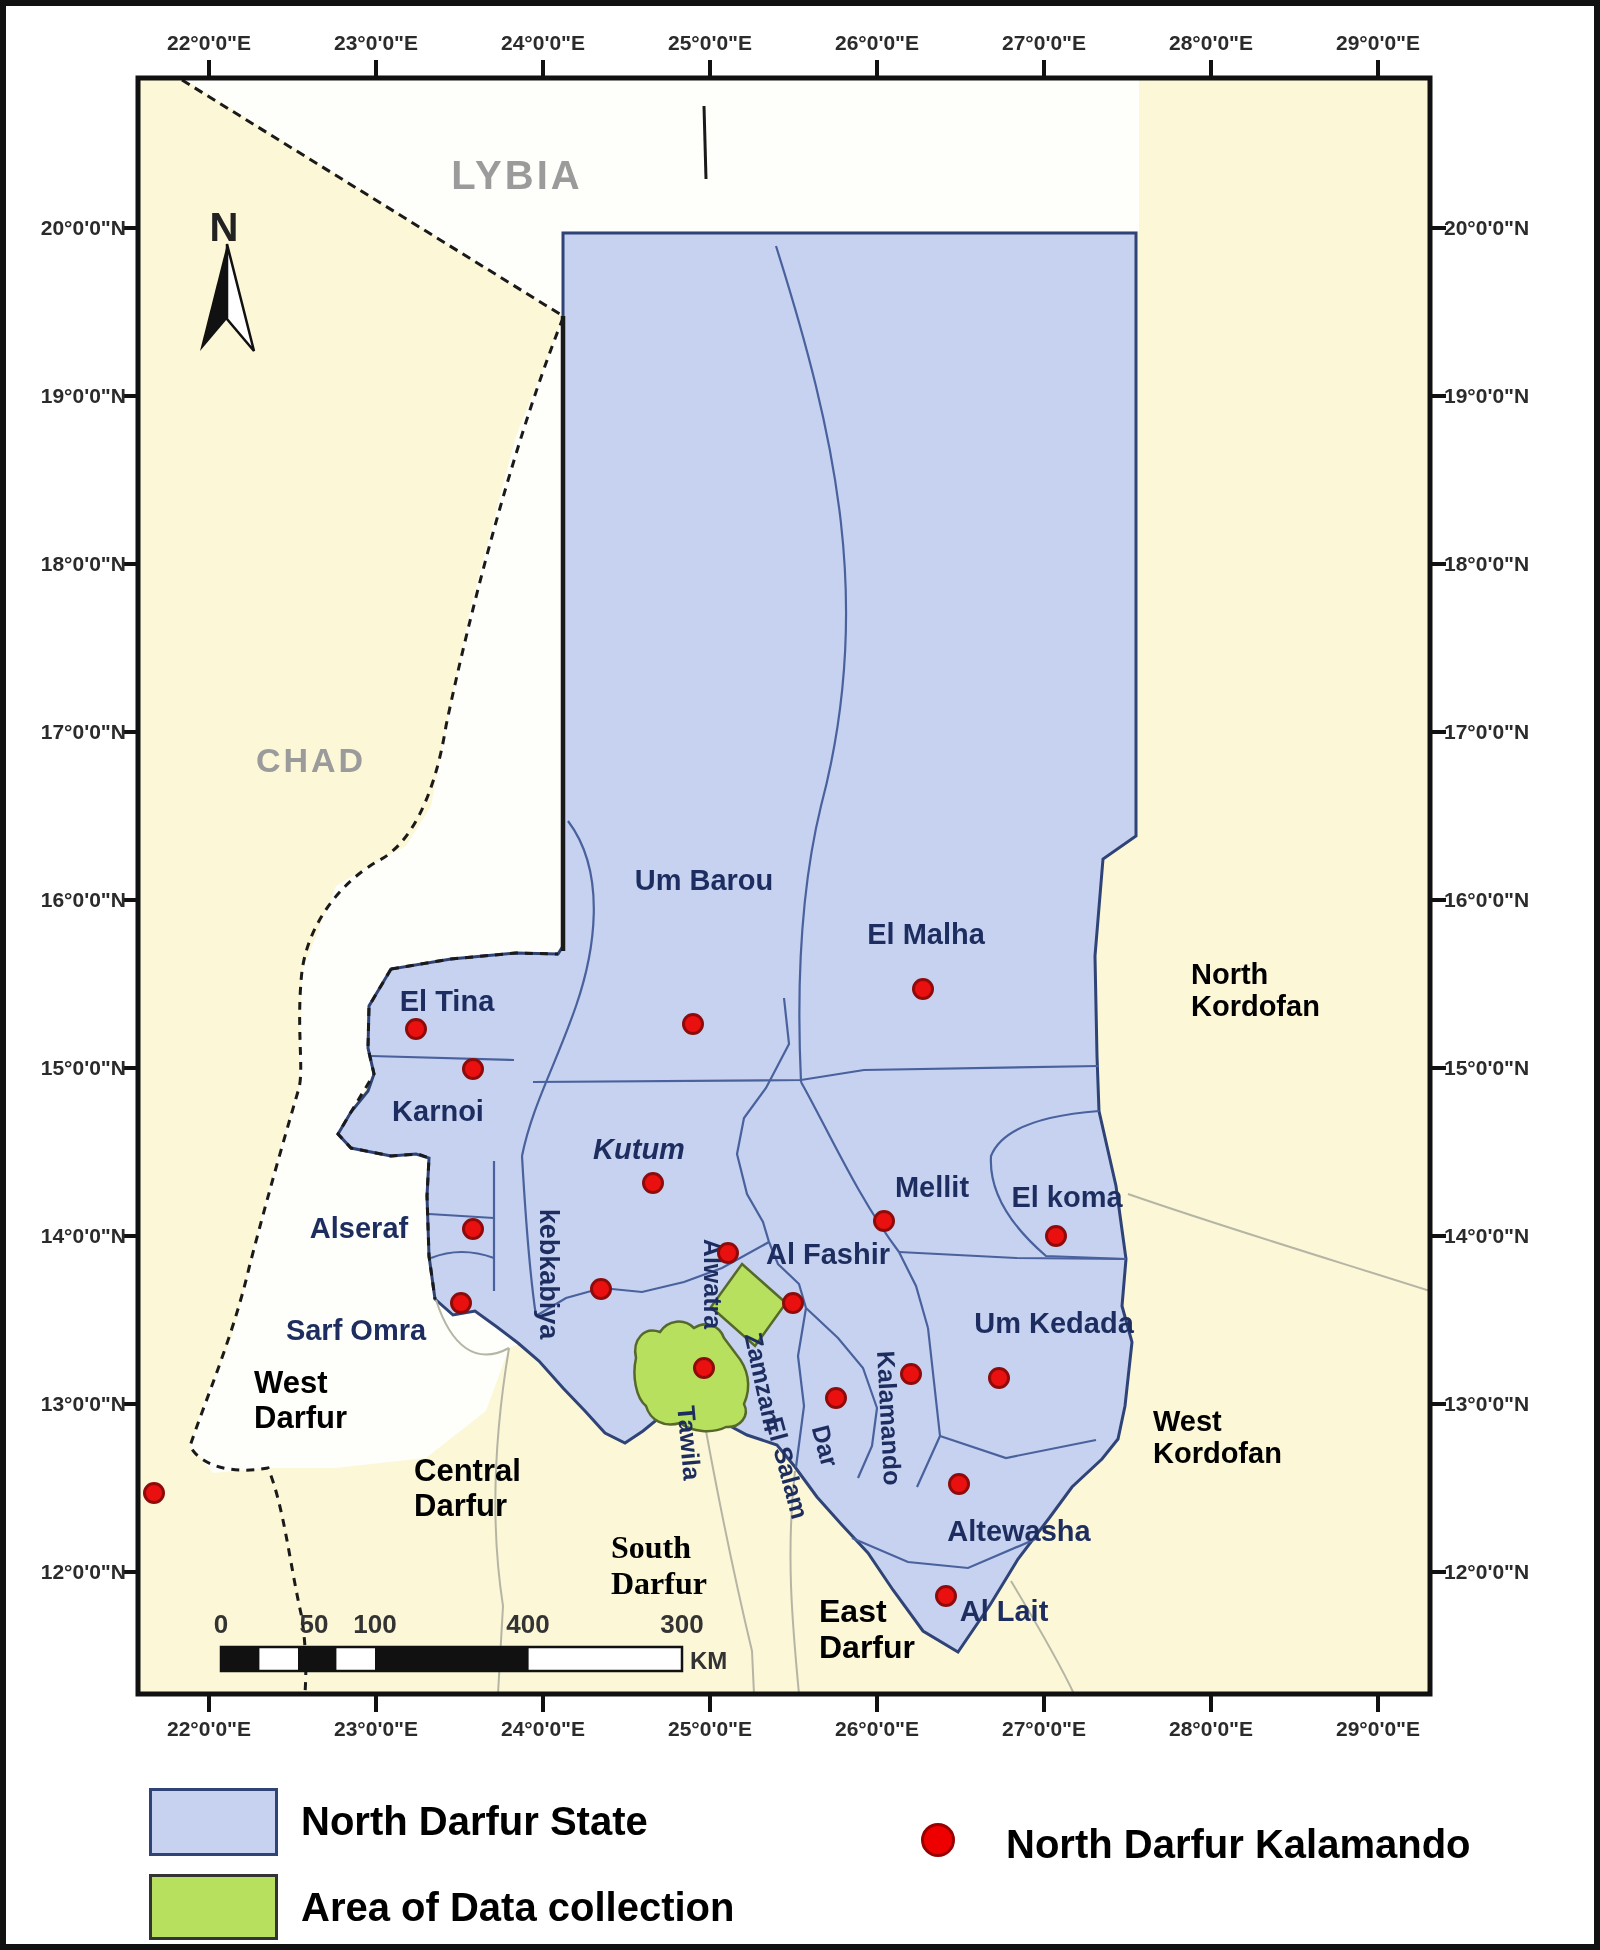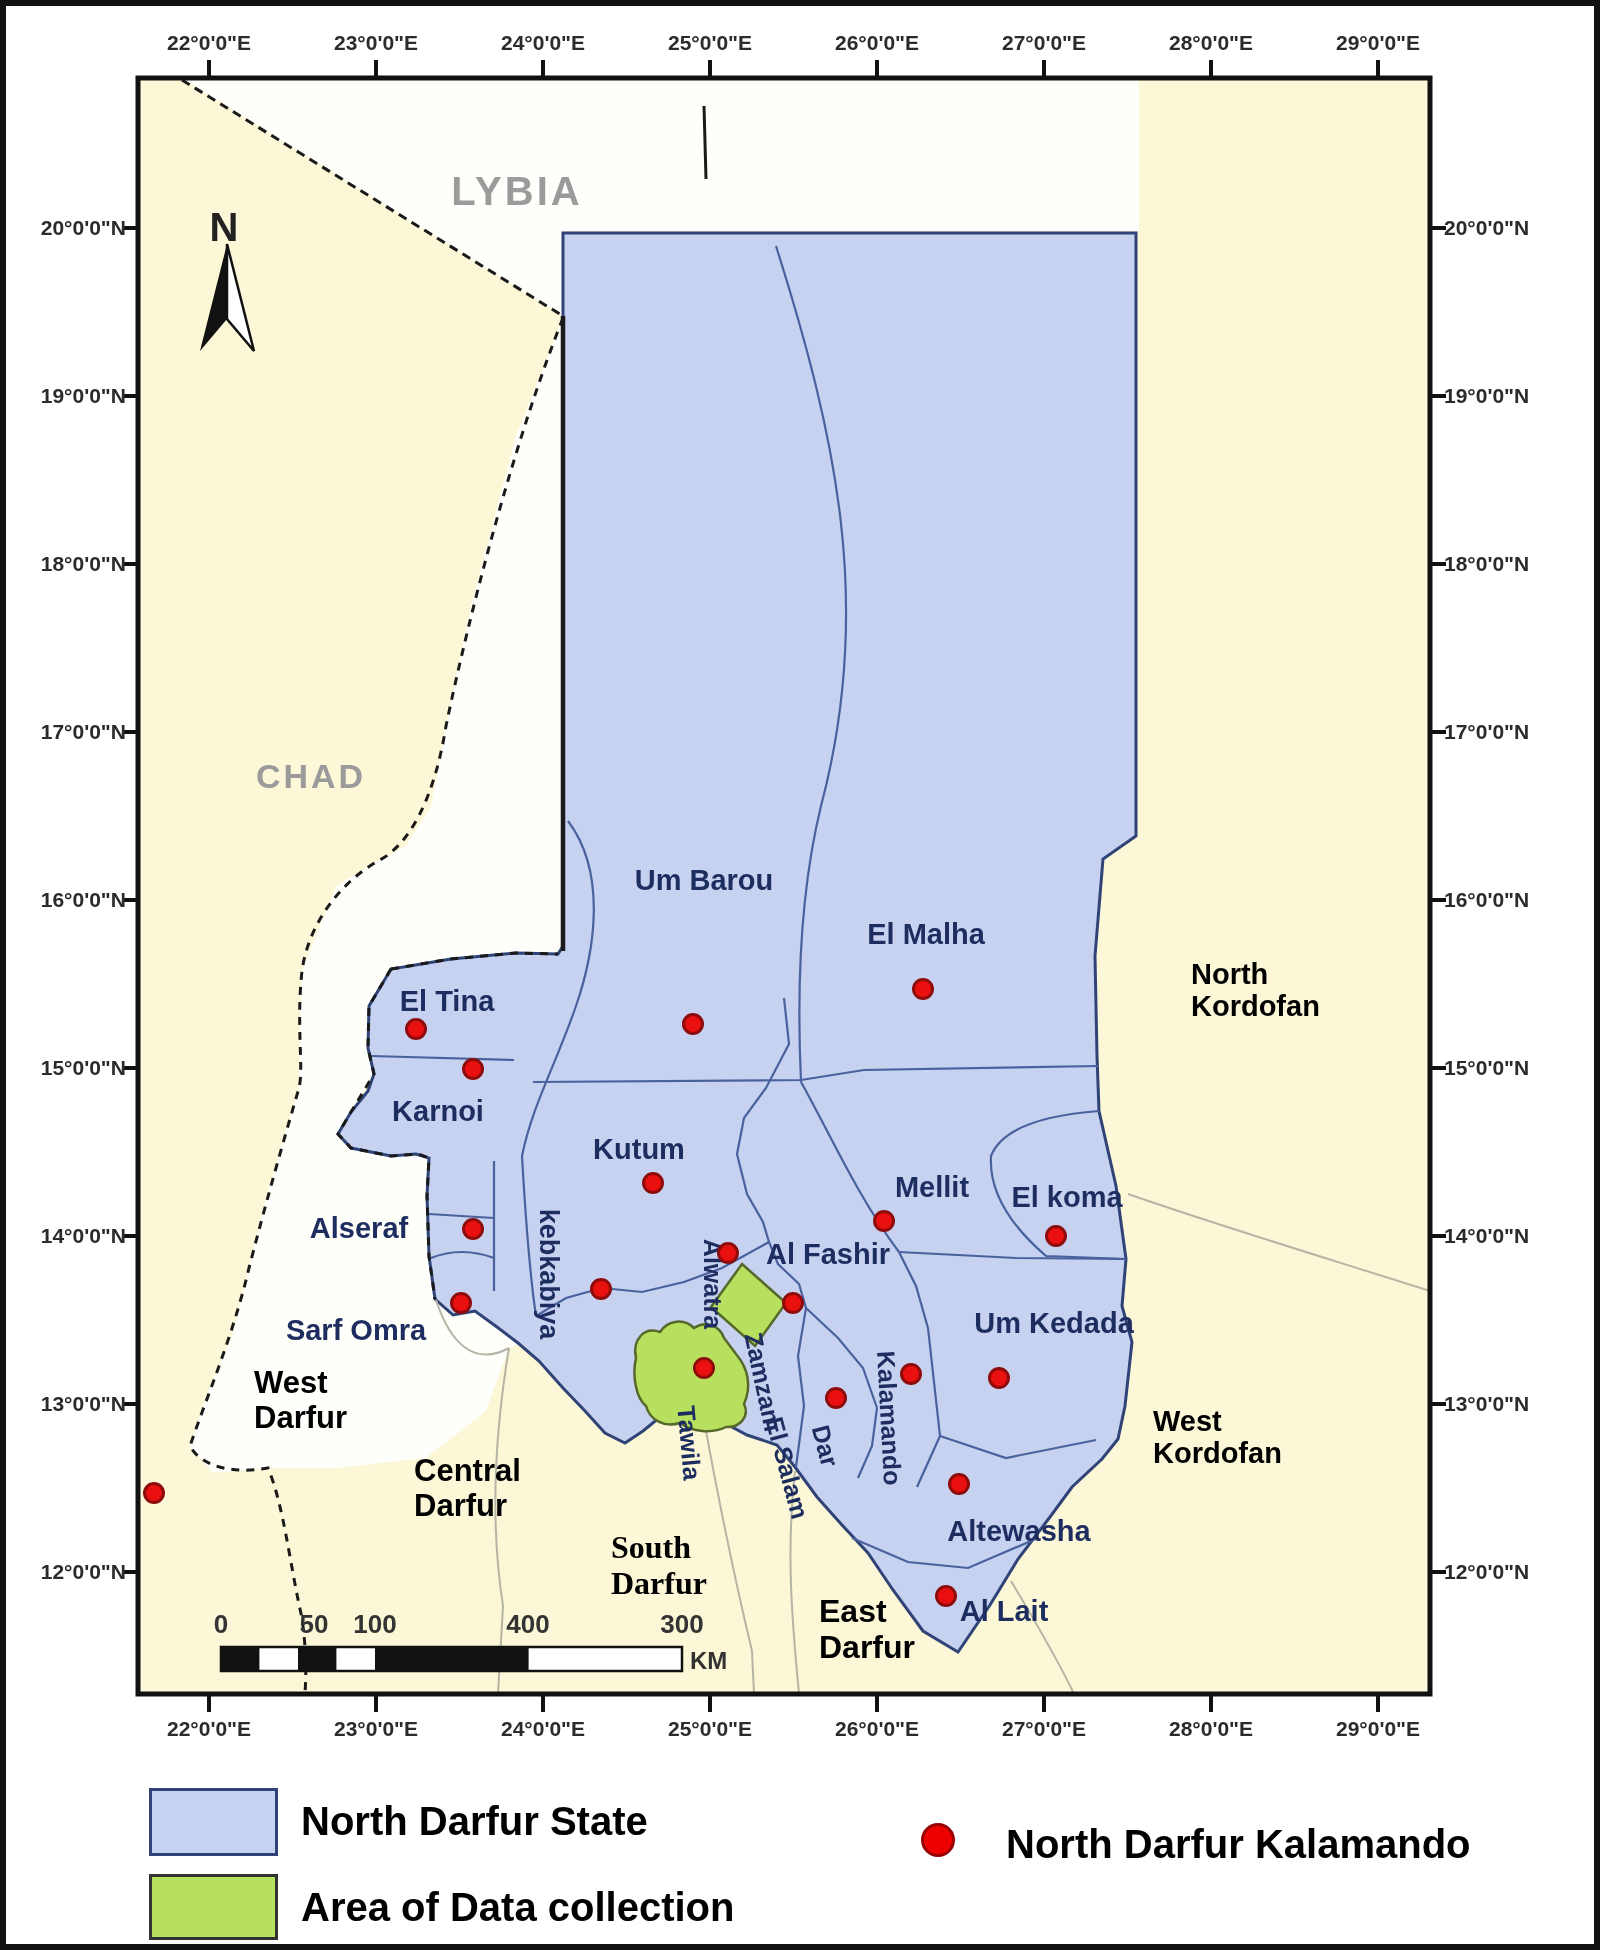--- a/index.html
+++ b/index.html
@@ -7,21 +7,21 @@
         border:6px solid #111;box-sizing:border-box;overflow:hidden;
         font-family:"Liberation Sans", sans-serif;}
   svg.layer{position:absolute;left:0;top:0;}
   .axis-label{position:absolute;transform:translate(-50%,-50%);font-size:21px;font-weight:bold;
               color:#2b2b2b;white-space:nowrap;letter-spacing:0px;}
   .axis-label.side-left{transform:translate(-100%,-50%);}
   .axis-label.side-right{transform:translate(0,-50%);}
   .tick{position:absolute;background:#111;}
   .maplabel{position:absolute;transform:translate(-50%,-50%) rotate(var(--r,0deg));
             font-weight:bold;color:#1d2d5f;white-space:nowrap;}
-  .country{color:#9b9b9b;letter-spacing:3px;margin-top:16px;}
+  .country{color:#9b9b9b;letter-spacing:3px;}
   .region{position:absolute;color:#000000;font-weight:bold;line-height:1.12;white-space:nowrap;}
   .dot{position:absolute;width:22px;height:22px;border-radius:50%;
        background:#ea1010;border:3px solid #8e0b0b;box-sizing:border-box;
        transform:translate(-50%,-50%);}
   .north-n{position:absolute;transform:translate(-50%,-50%);font-size:40px;font-weight:bold;color:#222;}
   .sb-num{position:absolute;transform:translate(-50%,-50%);font-size:26px;font-weight:bold;color:#333;}
   .sb-unit{position:absolute;transform:translate(0,-50%);font-size:24px;font-weight:bold;color:#333;}
   .legend-item-label{position:absolute;transform:translate(0,-50%);font-size:40px;font-weight:bold;color:#000;white-space:nowrap;}
   .swatch{position:absolute;box-sizing:border-box;}
   .legend-dot{position:absolute;width:34px;height:34px;border-radius:50%;
@@ -218,21 +218,21 @@
         <div class="">Darfur</div>
       </div>
       <div class="region" style="left: 813px; top: 1588px; font-size: 32px;">
         <div class="">East</div>
         <div class="">Darfur</div>
       </div>
       <div class="maplabel" style="left: 698px; top: 874px; font-size: 29px; --r: 0deg;">Um Barou</div>
       <div class="maplabel" style="left: 920px; top: 928px; font-size: 29px; --r: 0deg;">El Malha</div>
       <div class="maplabel" style="left: 441px; top: 995px; font-size: 29px; --r: 0deg;">El Tina</div>
       <div class="maplabel" style="left: 432px; top: 1105px; font-size: 29px; --r: 0deg;">Karnoi</div>
-      <div class="maplabel" style="left: 633px; top: 1143px; font-size: 29px; --r: 0deg;">Kutum</div>
+      <div class="maplabel" style="left: 633px; top: 1143px; font-size: 29px; font-style: italic; --r: 0deg;">Kutum</div>
       <div class="maplabel" style="left: 926px; top: 1181px; font-size: 29px; --r: 0deg;">Mellit</div>
       <div class="maplabel" style="left: 1061px; top: 1191px; font-size: 29px; --r: 0deg;">El koma</div>
       <div class="maplabel" style="left: 822px; top: 1248px; font-size: 29px; --r: 0deg;">Al Fashir</div>
       <div class="maplabel" style="left: 353px; top: 1222px; font-size: 29px; --r: 0deg;">Alseraf</div>
       <div class="maplabel" style="left: 350px; top: 1324px; font-size: 29px; --r: 0deg;">Sarf Omra</div>
       <div class="maplabel" style="left: 1048px; top: 1317px; font-size: 29px; --r: 0deg;">Um Kedada</div>
       <div class="maplabel" style="left: 1013px; top: 1525px; font-size: 29px; --r: 0deg;">Altewasha</div>
       <div class="maplabel" style="left: 998px; top: 1605px; font-size: 29px; --r: 0deg;">Al Lait</div>
       <div class="maplabel" style="left: 542px; top: 1268px; font-size: 27px; --r: 90deg;">kebkabiya</div>
       <div class="maplabel" style="left: 706px; top: 1278px; font-size: 25px; --r: 90deg;">Alwatra</div>

